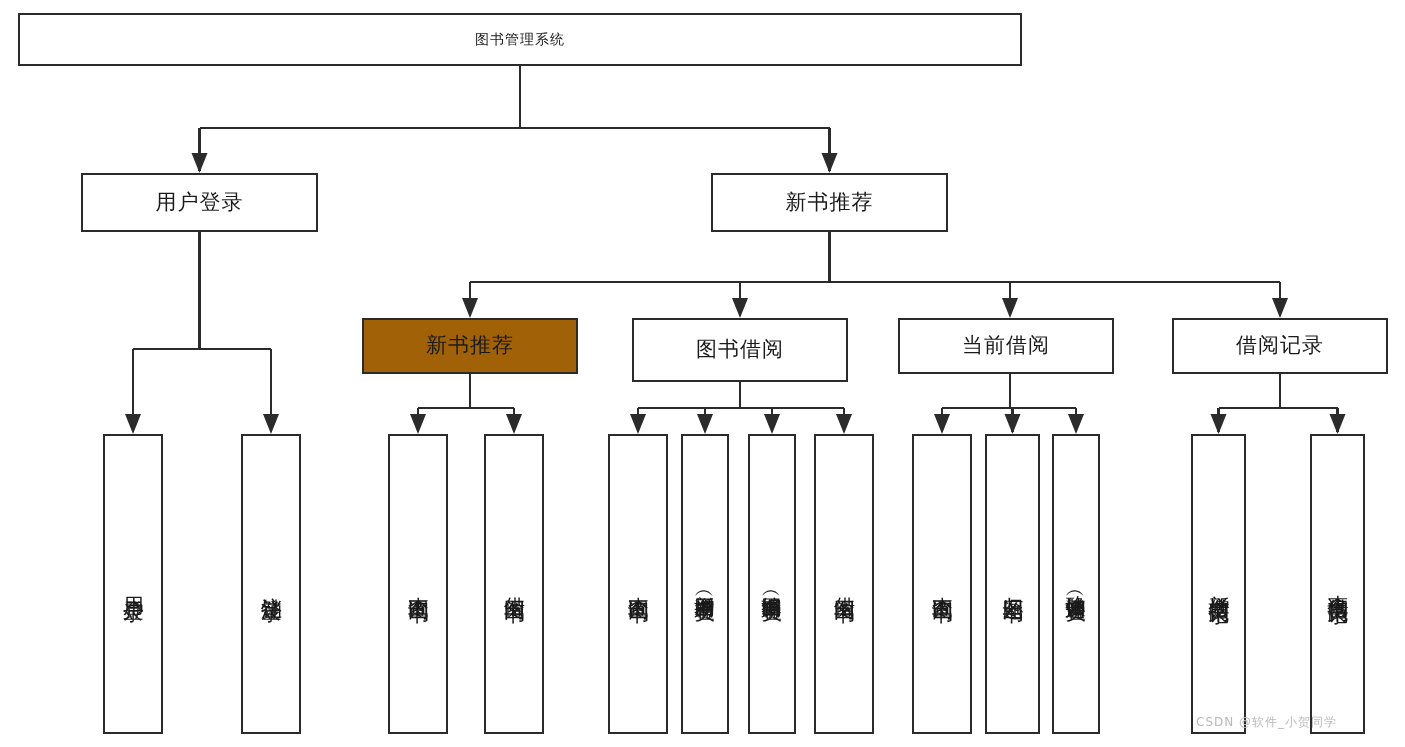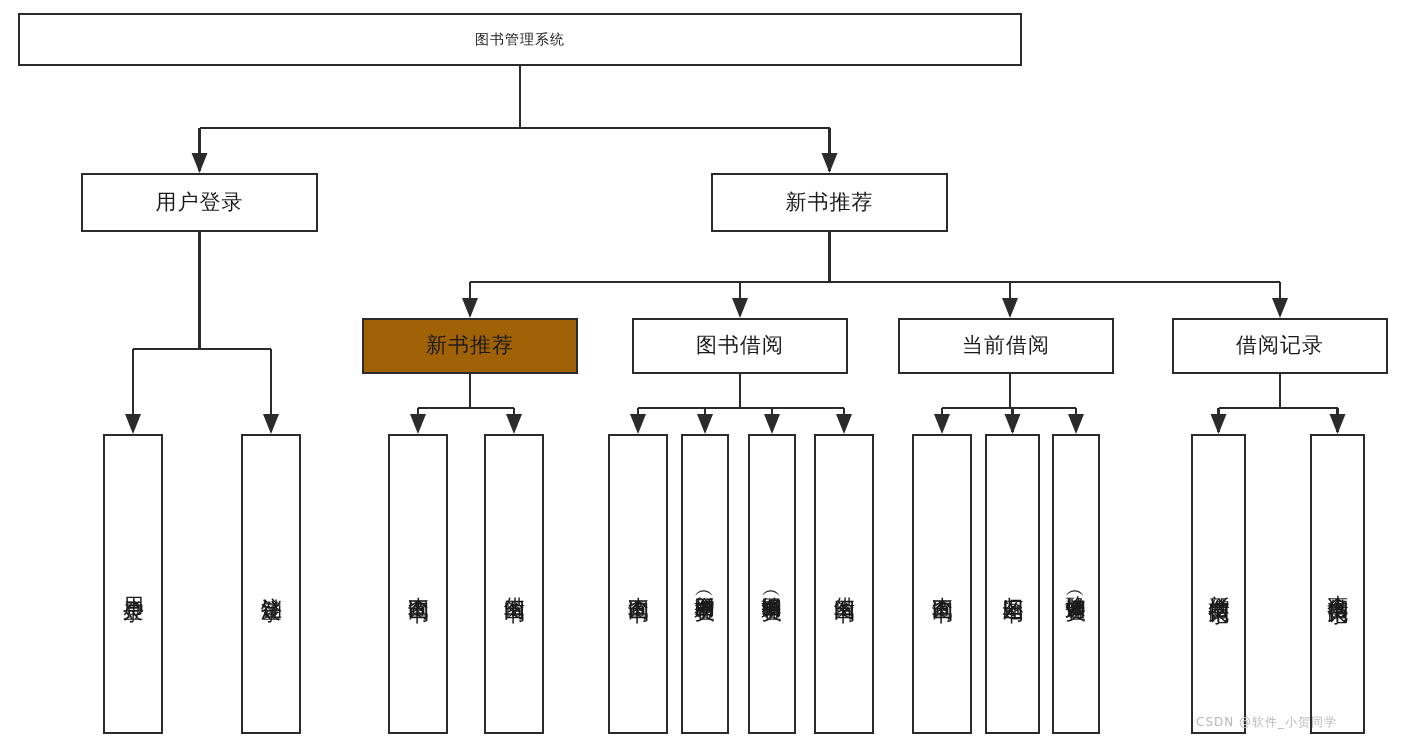--- a/index.html
+++ b/index.html
@@ -146,21 +146,21 @@
   <div class="node h" style="left: 81px; top: 173px; width: 237px; height: 59px; border-color: rgb(43, 43, 43); background: rgb(255, 255, 255); color: rgb(26, 26, 26);">
     <span class="lbl">用户登录</span>
   </div>
   <div class="node h" style="left: 711px; top: 173px; width: 237px; height: 59px; border-color: rgb(43, 43, 43); background: rgb(255, 255, 255); color: rgb(26, 26, 26);">
     <span class="lbl">新书推荐</span>
   </div>
 
   <div class="node h" style="left: 362px; top: 318px; width: 216px; height: 56px; border-color: rgb(43, 43, 43); background: #a16207; color: rgb(26, 26, 26);">
     <span class="lbl">新书推荐</span>
   </div>
-  <div class="node h" style="left: 632px; top: 318px; width: 216px; height: 56px; border-color: rgb(43, 43, 43); background: rgb(255, 255, 255); color: rgb(26, 26, 26);">
+  <div class="node h" style="left: 632px; top: 318px; width: 216px; height: 64px; border-color: rgb(43, 43, 43); background: rgb(255, 255, 255); color: rgb(26, 26, 26);">
     <span class="lbl">图书借阅</span>
   </div>
   <div class="node h" style="left: 898px; top: 318px; width: 216px; height: 56px; border-color: rgb(43, 43, 43); background: rgb(255, 255, 255); color: rgb(26, 26, 26);">
     <span class="lbl">当前借阅</span>
   </div>
   <div class="node h" style="left: 1172px; top: 318px; width: 216px; height: 56px; border-color: rgb(43, 43, 43); background: rgb(255, 255, 255); color: rgb(26, 26, 26);">
     <span class="lbl">借阅记录</span>
   </div>
 
   <div class="node v" style="left: 103px; top: 434px; width: 60px; height: 300px; border-color: rgb(43, 43, 43); background: rgb(255, 255, 255); color: rgb(26, 26, 26);">

